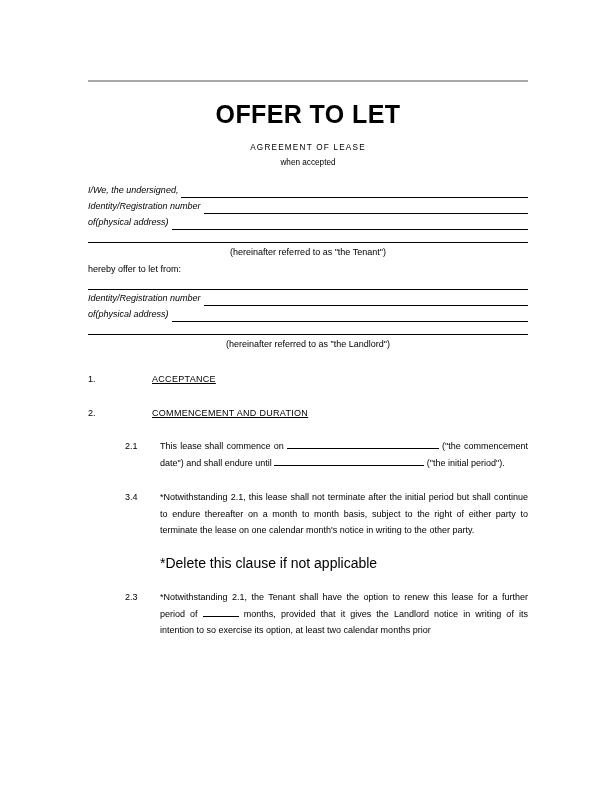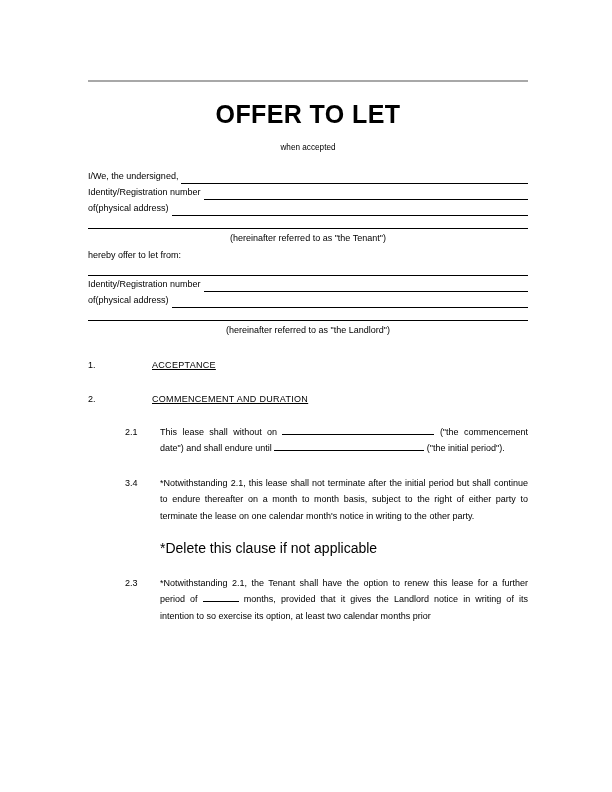--- a/index.html
+++ b/index.html
@@ -63,20 +63,21 @@
     display: flex;
     align-items: flex-end;
     font-size: 9px;
     line-height: 16px;
     height: 16px;
     white-space: nowrap;
   }
   .field-label {
     flex: 0 0 auto;
     padding-right: 3px;
+    font-style: italic;
   }
   .field-line {
     flex: 1 1 auto;
     border-bottom: 1px solid #000000;
     height: 12px;
   }
 
   
   .rule {
     width: 440px;
@@ -164,20 +165,21 @@
 <body>
 
 <div class="page">
   <div class="content">
 
     <div class="top-rule"></div>
 
     <div class="title">OFFER TO LET</div>
 
     <div class="subtitle-block">
+      <div class="subtitle-spaced">AGREEMENT OF LEASE</div>
       <div>when accepted</div>
     </div>
 
     <div class="fields">
 
       <div class="field-row">
         <span class="field-label">I/We, the undersigned,</span>
         <span class="field-line"></span>
       </div>
 
@@ -223,21 +225,21 @@
       <div class="clause-heading">ACCEPTANCE</div>
     </div>
 
     <div class="clause">
       <span class="clause-num">2.</span>
       <div class="clause-heading">COMMENCEMENT AND DURATION</div>
     </div>
 
     <div class="subclause">
       <span class="subclause-num">2.1</span>
-      <div class="subclause-body"><span>This lease shall without on</span> <span class="inline-blank blank-long"></span> <span>("the commencement date") and shall endure until</span> <span class="inline-blank blank-med"></span> <span>("the initial period").</span></div>
+      <div class="subclause-body"><span>This lease shall commence on</span> <span class="inline-blank blank-long"></span> <span>("the commencement date") and shall endure until</span> <span class="inline-blank blank-med"></span> <span>("the initial period").</span></div>
     </div>
 
     <div class="subclause">
       <span class="subclause-num">3.4</span>
       <div class="subclause-body">*Notwithstanding 2.1, this lease shall not terminate after the initial period but shall continue to endure thereafter on a month to month basis, subject to the right of either party to terminate the lease on one calendar month's notice in writing to the other party.</div>
       <div class="subclause-note">*Delete this clause if not applicable</div>
     </div>
 
     <div class="subclause">
       <span class="subclause-num">2.3</span>

